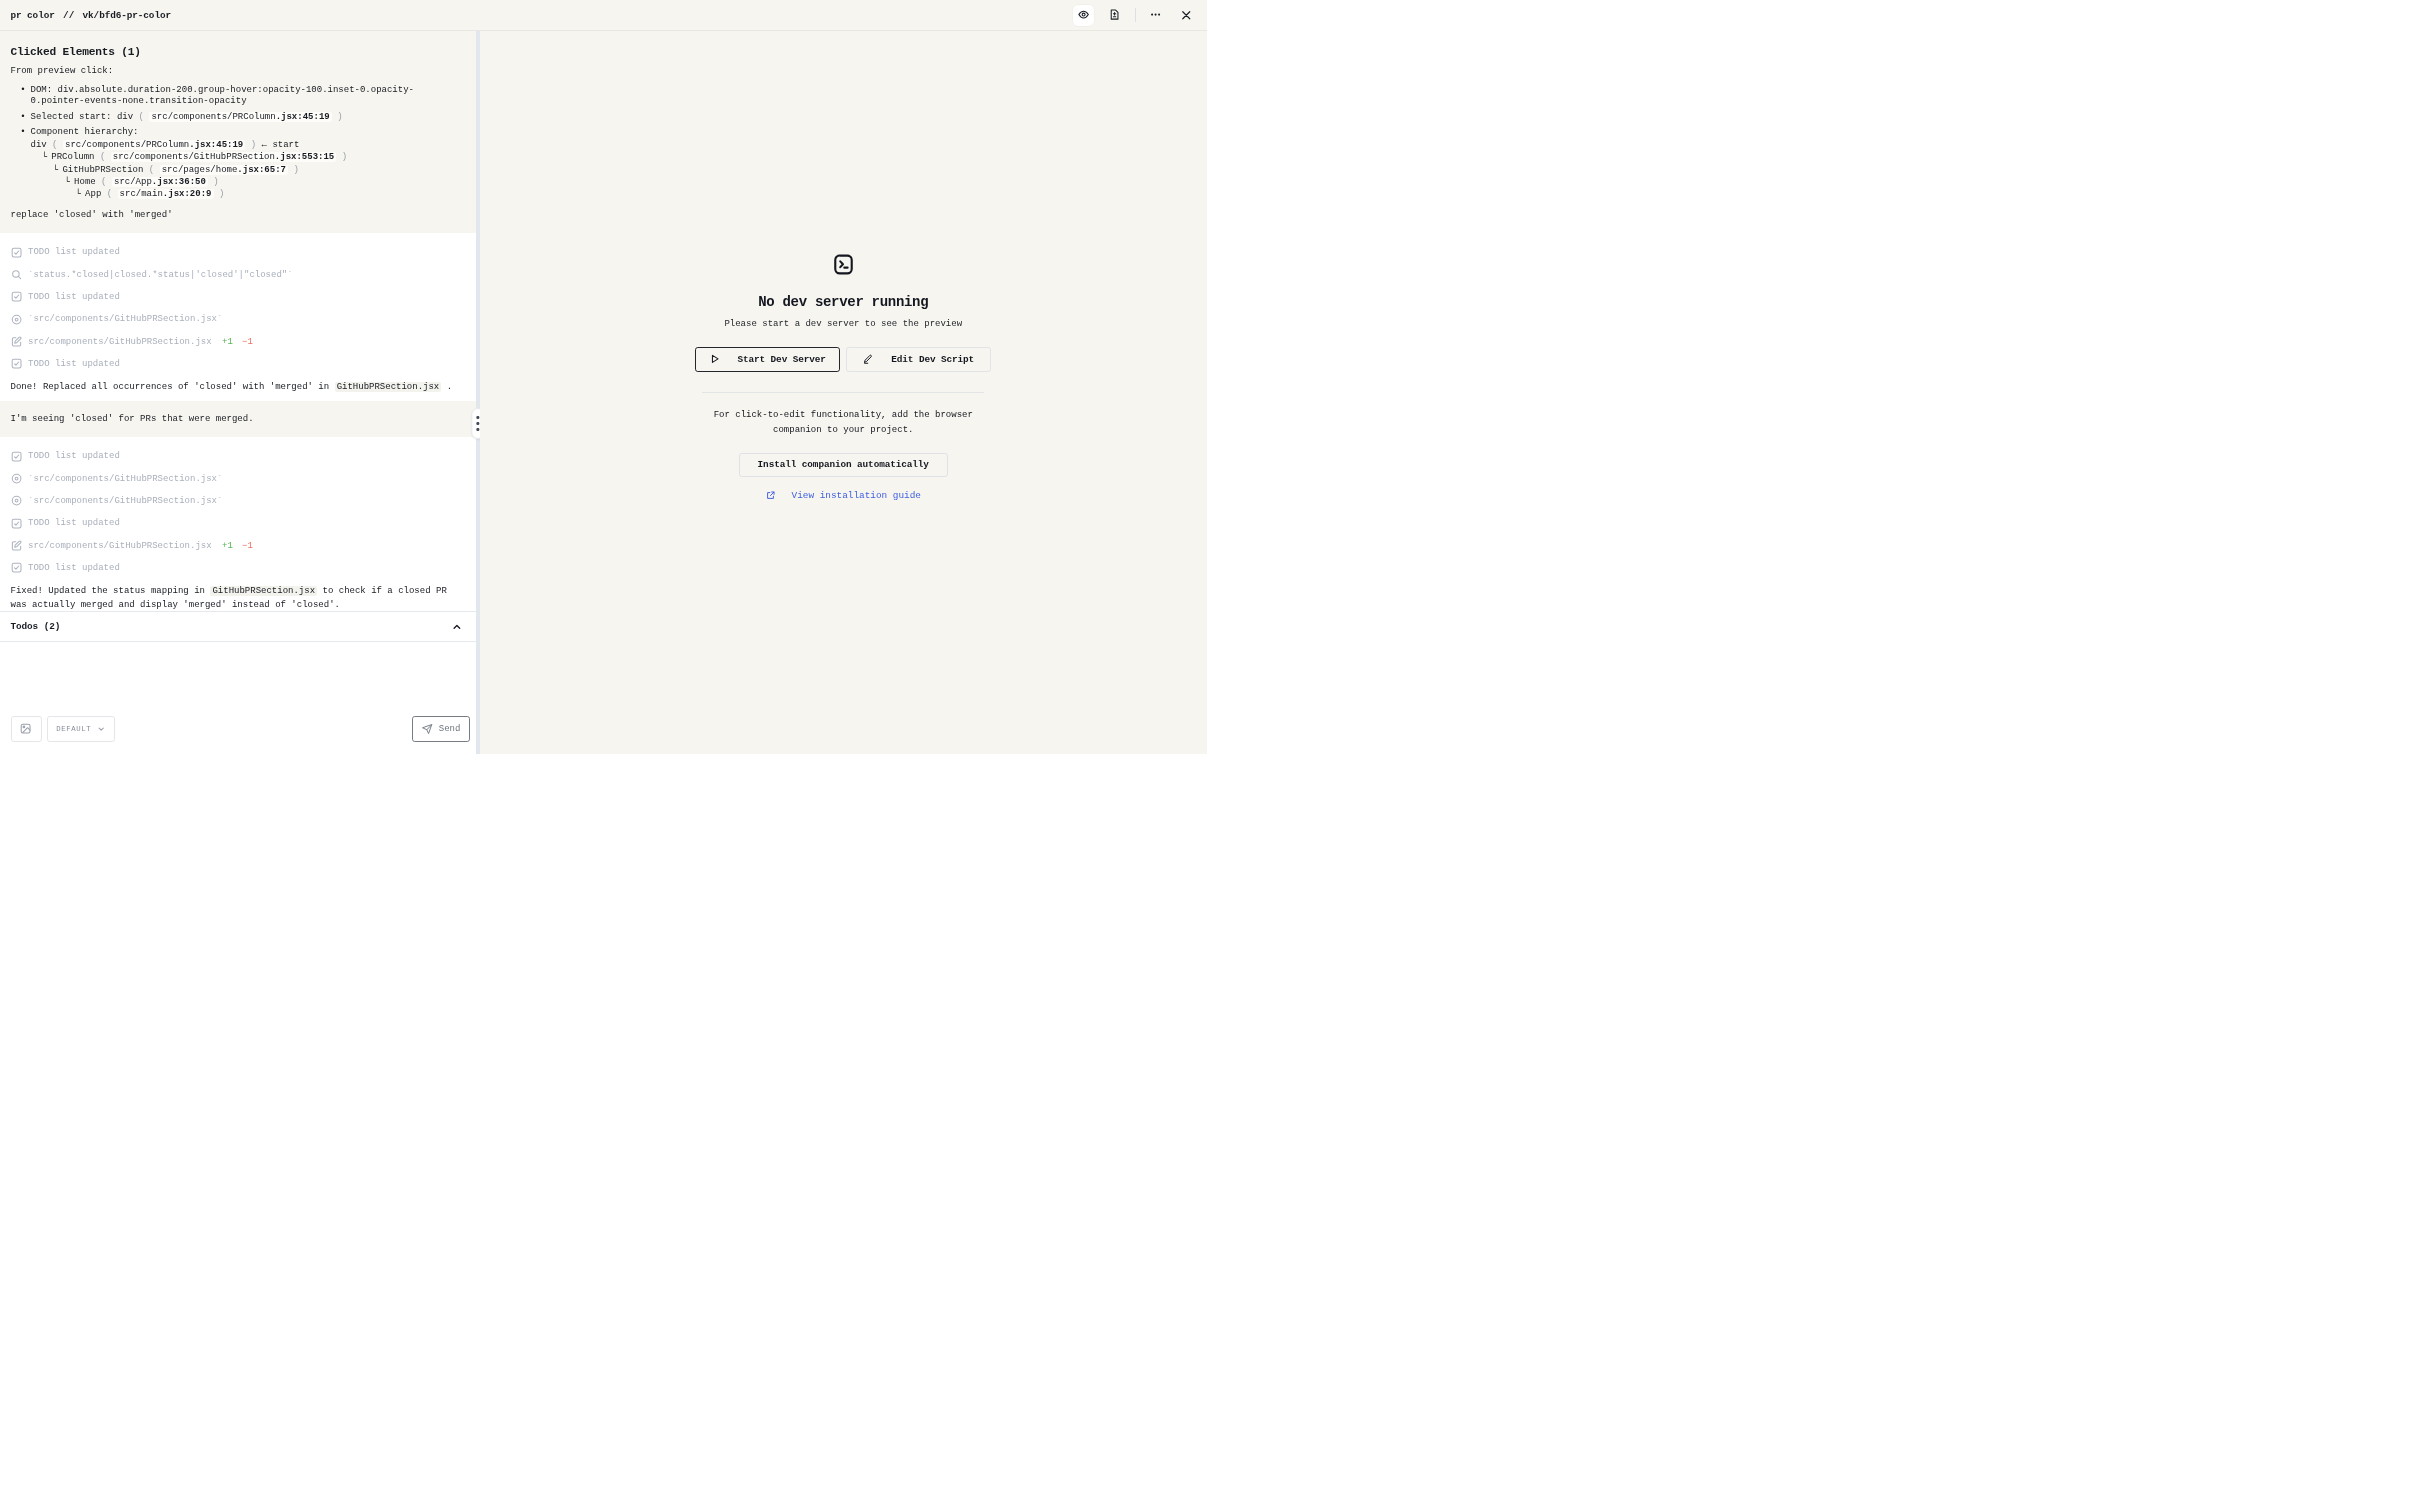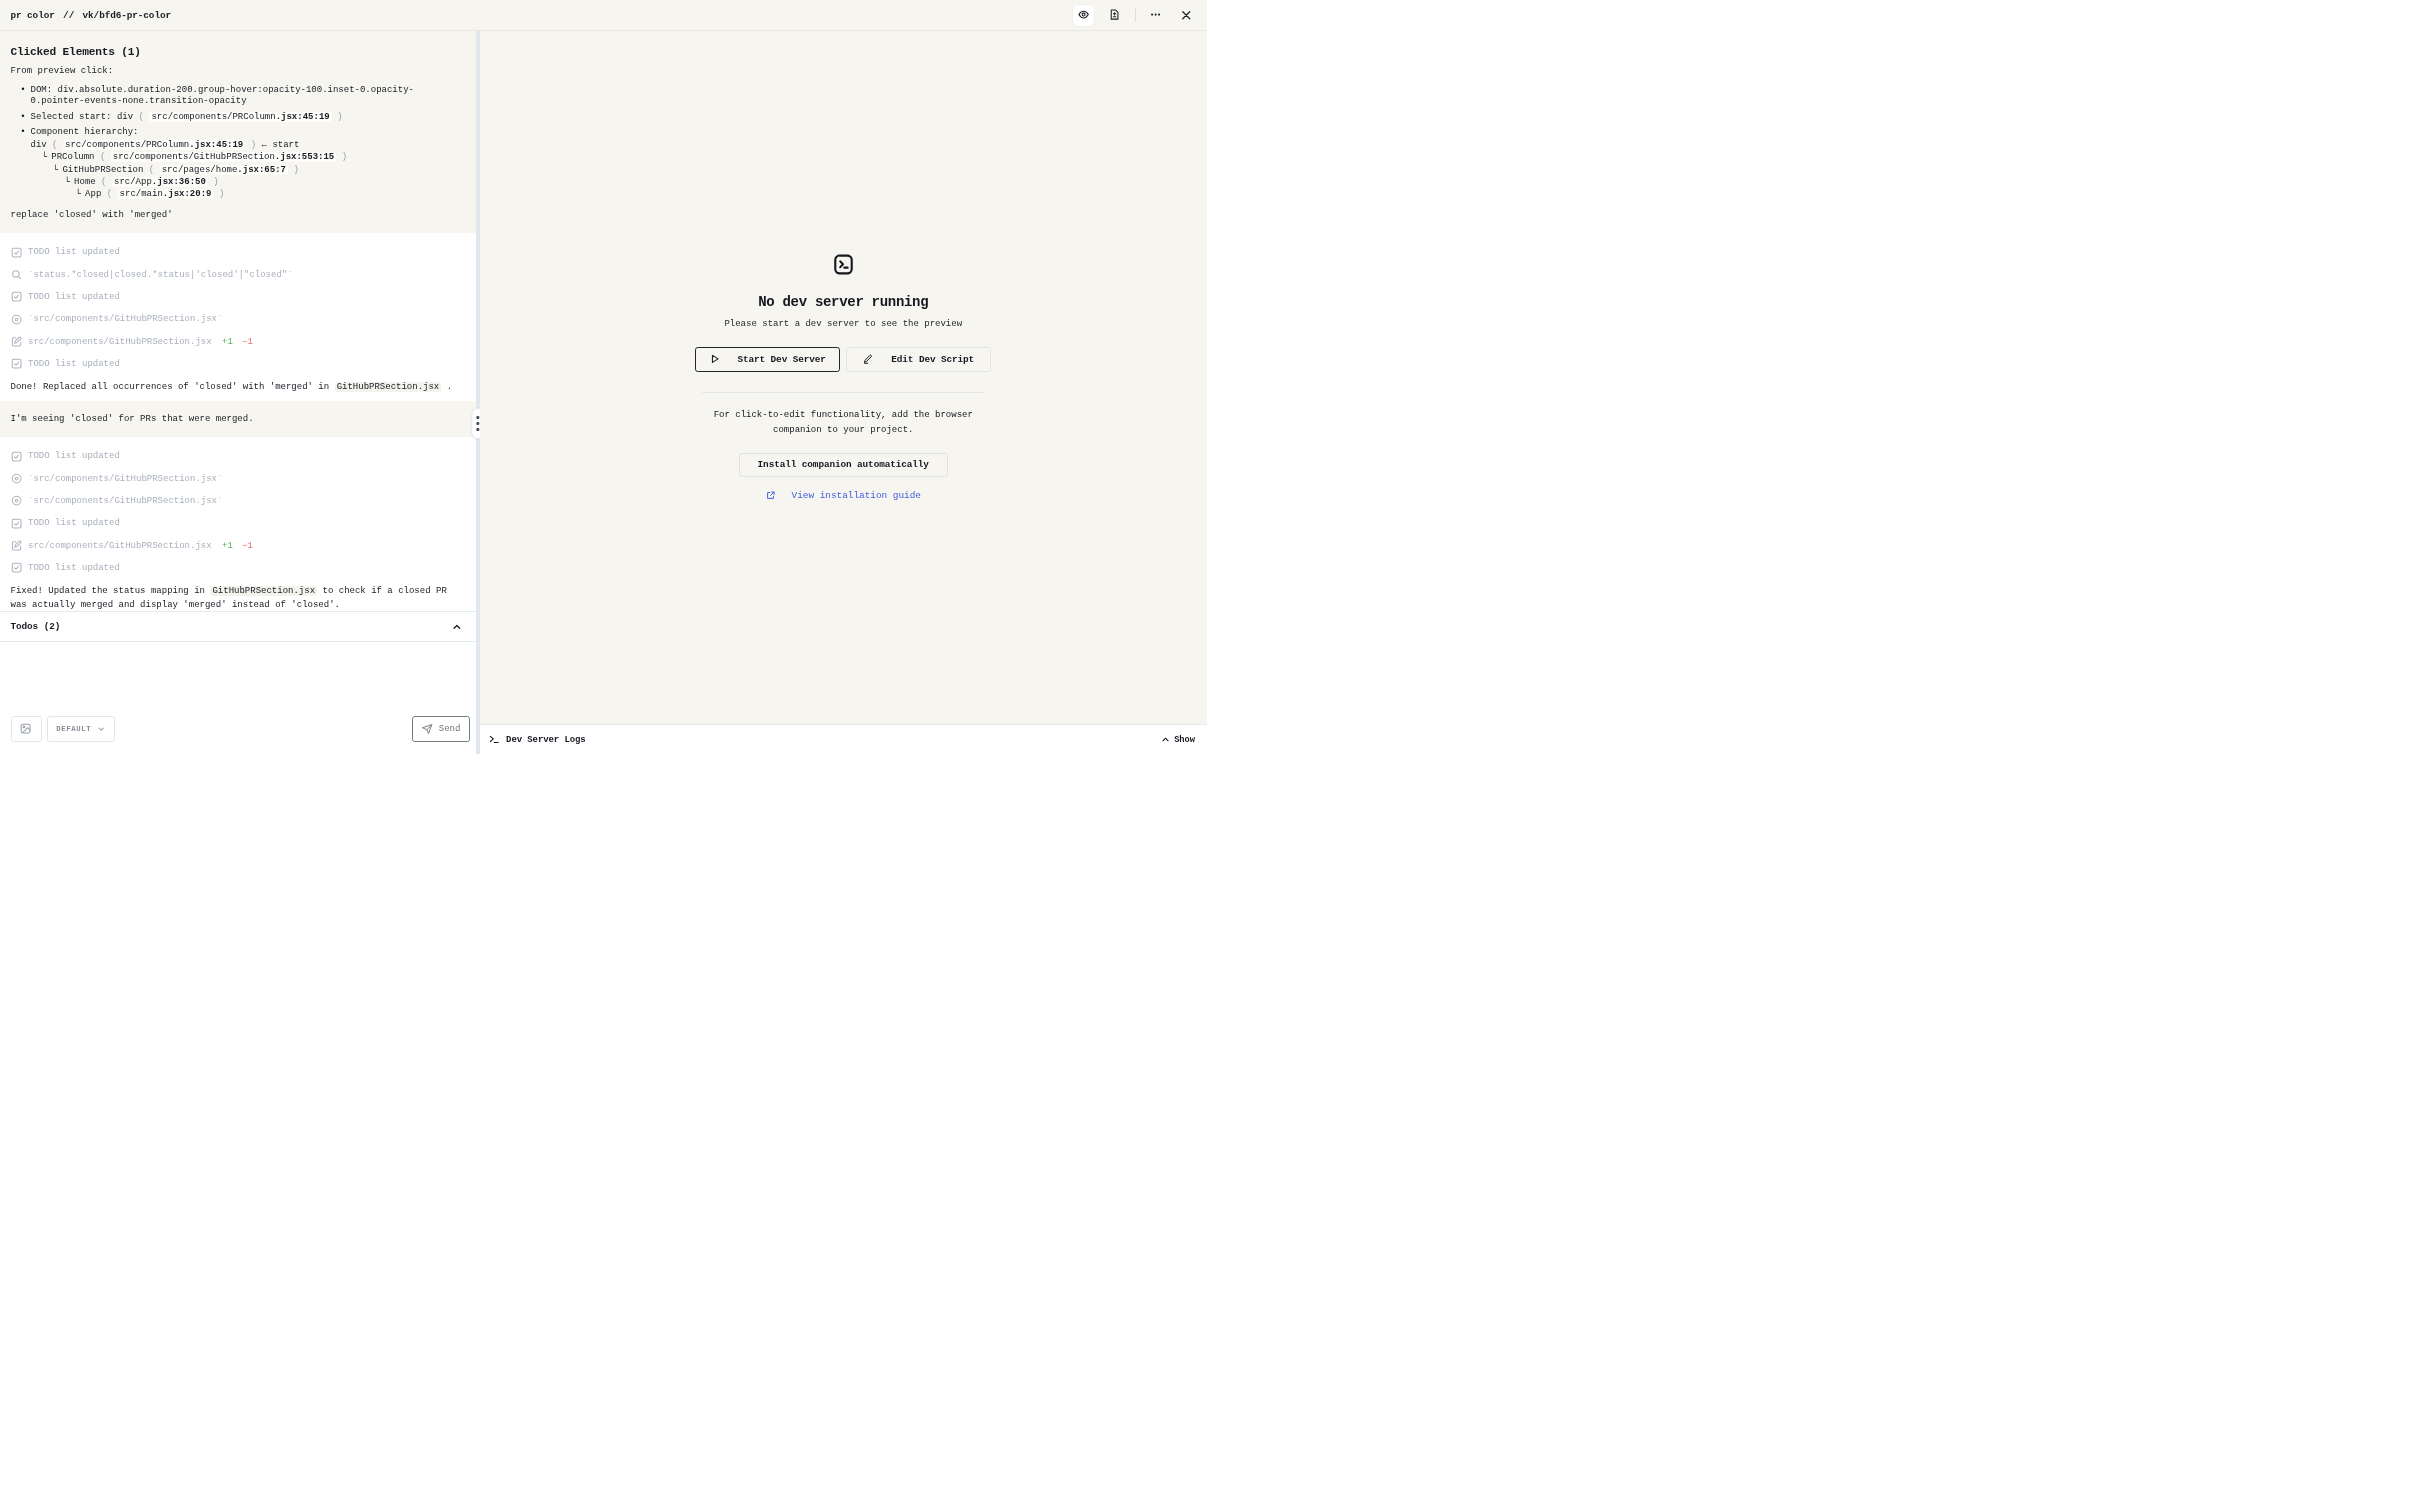--- a/index.html
+++ b/index.html
@@ -78,21 +78,21 @@
   }
   .composer textarea::placeholder { color:#b9bec9; }
   .ctrls { position:absolute; left:10.5px; right:5.6px; bottom:12px; display:flex; align-items:center; }
   .cbtn {
     background:#ffffff; border:0.7px solid #e4e6ea; border-radius:2.8px; height:26px;
     display:flex; align-items:center; justify-content:center; cursor:pointer; color:#9aa0ac;
     font-family:inherit;
   }
   .imgbtn { width:31px; }
   .defbtn { width:68px; margin-left:5.6px; gap:6.3px; }
-  .defbtn .dlabel { font-size:7.3px; letter-spacing:0.6px; color:#868c98; font-weight:700; }
+  .defbtn .dlabel { font-size:7.3px; letter-spacing:0.6px; color:#868c98; font-weight:400; }
   .spacer { flex:1; }
   .sendbtn {
     height:26px; padding:0 9px; background:#ffffff; border:1px solid #767b84; border-radius:2.8px;
     display:flex; align-items:center; gap:6.3px; color:#6e747e; font-size:9px; font-family:inherit; cursor:pointer;
   }
 
   
   .divider { width:3.5px; flex:0 0 3.5px; background:#e2e6ed; position:relative; cursor:col-resize; }
   .divider .handle {
     position:absolute; top:377px; left:50%; transform:translateX(-50%);
@@ -461,35 +461,16 @@
             <svg width="9" height="9" viewBox="0 0 14 14" fill="none" stroke="currentColor" stroke-width="1.5" stroke-linecap="round" stroke-linejoin="round">
                 <path d="M6 2.5H2.5v9h9V8"></path>
                 <path d="M8.8 1.5h3.7v3.7"></path>
                 <path d="M12.3 1.7L7 7"></path>
               </svg>
           </span>
           <span>View installation guide</span>
         </a>
       </div>
 
-      <div class="logsbar">
-        <div class="ltitle">
-          <span>
-            <svg width="10.5" height="10.5" viewBox="0 0 16 16" fill="none" stroke="#14171f" stroke-width="1.7" stroke-linecap="round" stroke-linejoin="round">
-                <path d="M2 3.5l4.6 4L2 11.5"></path>
-                <path d="M8 13h6"></path>
-              </svg>
-          </span>
-          <span>Dev Server Logs</span>
-        </div>
-        <button class="showbtn">
-          <span>
-            <svg width="9" height="9" viewBox="0 0 14 14" fill="none" stroke="#14171f" stroke-width="1.7" stroke-linecap="round" stroke-linejoin="round">
-                <path d="M3 9l4-4 4 4"></path>
-              </svg>
-          </span>
-          <span>Show</span>
-        </button>
-      </div>
     </section>
   </div>
 </div>
 
 
 </body></html>

